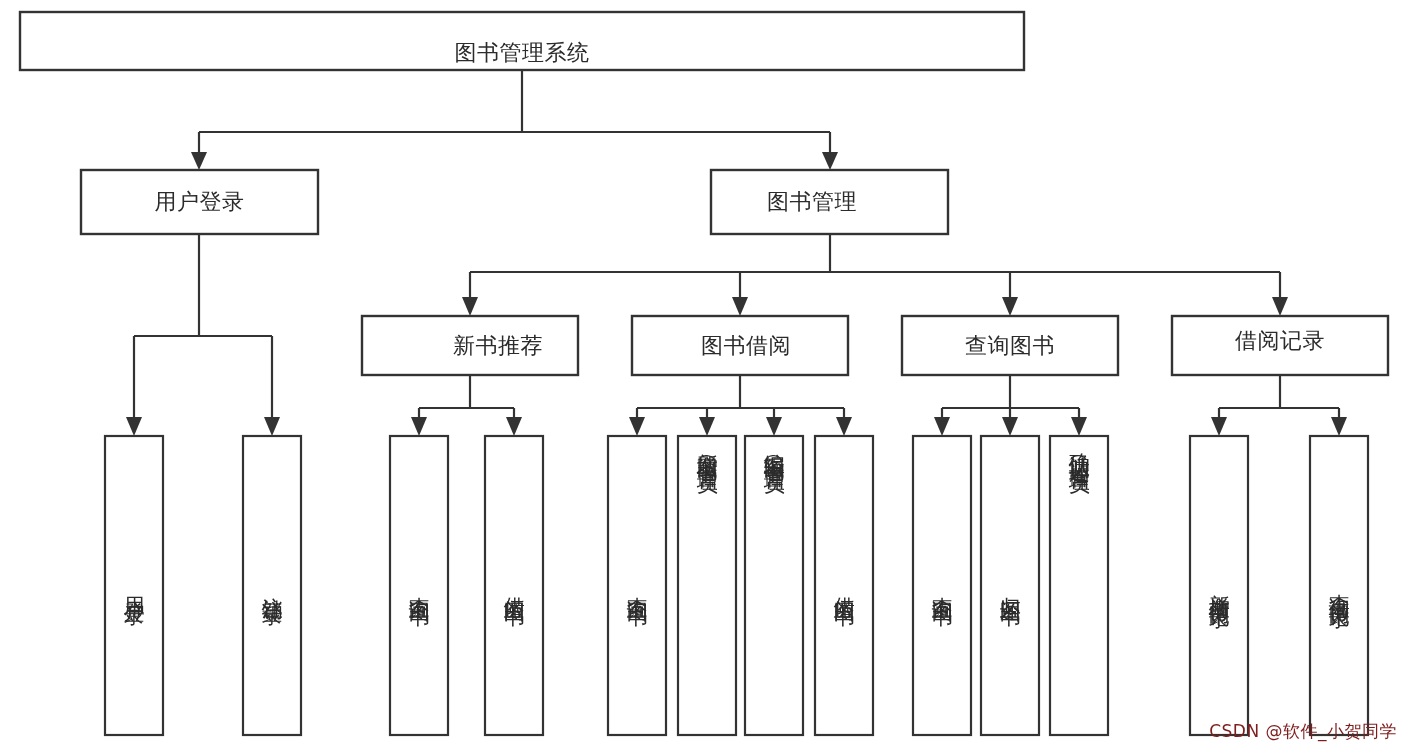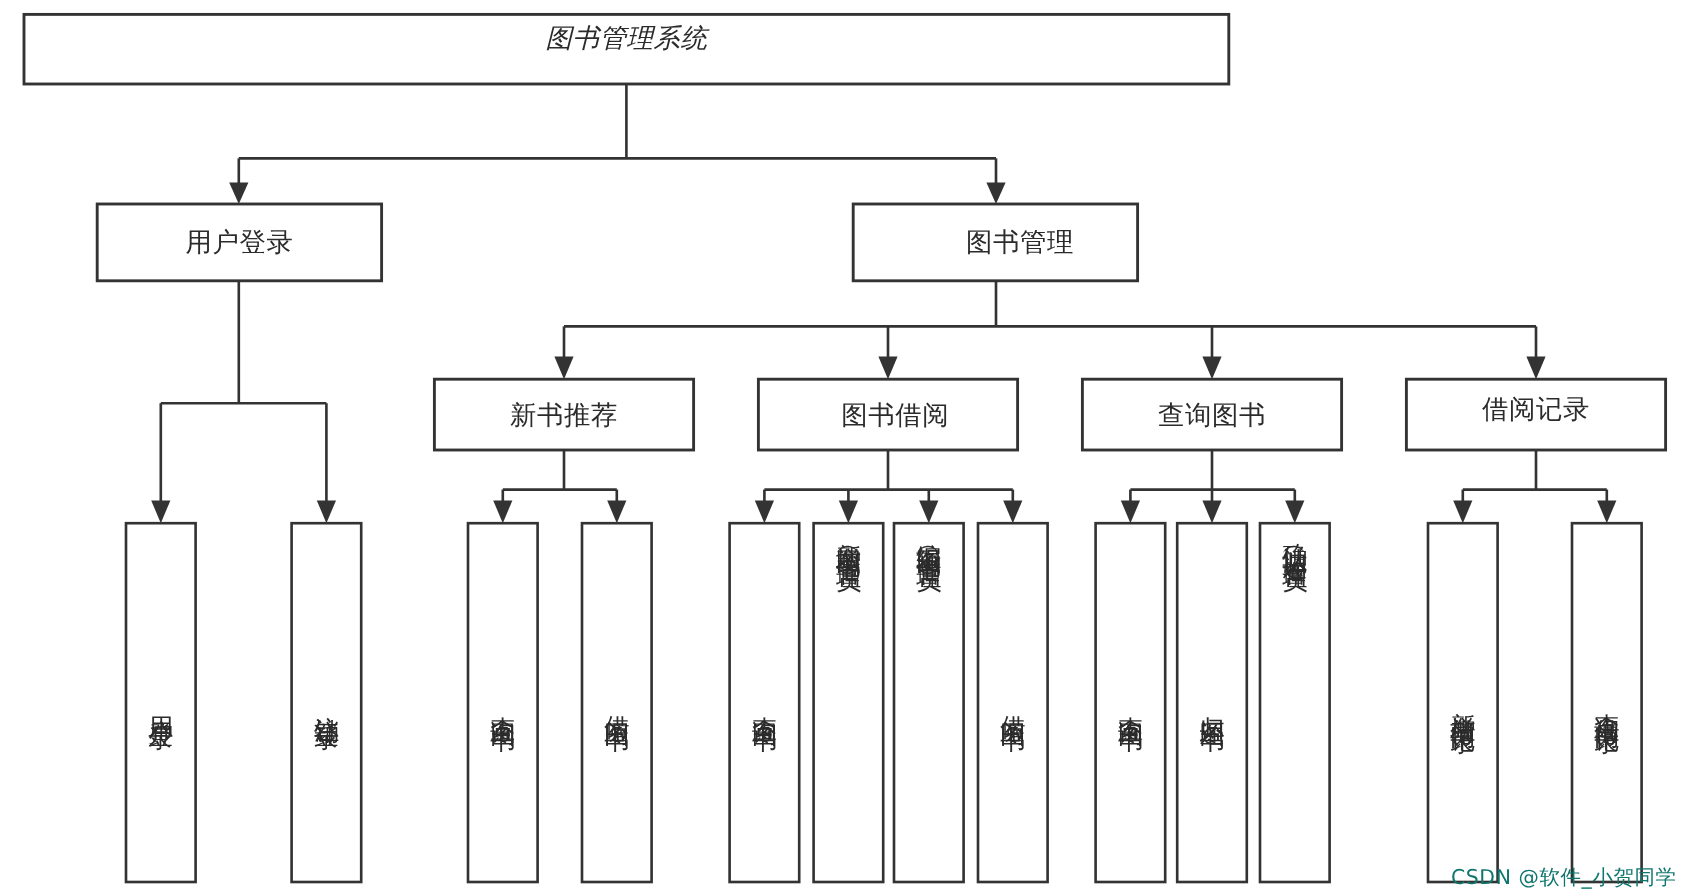--- a/index.html
+++ b/index.html
@@ -72,21 +72,21 @@
   .node-label-v .vtext {
     writing-mode: vertical-rl;
     text-orientation: upright;
     letter-spacing: 3px;
     white-space: nowrap;
   }
   .watermark {
     position: absolute;
     right: 8px;
     bottom: 4px;
-    color: #0f766e;
+    color: #7f1d1d;
     font-size: 17px;
     letter-spacing: 0.5px;
     white-space: nowrap;
   }
 </style>
 </head>
 <body>
 
 <div id="diagram-root">
 
@@ -192,26 +192,26 @@
     <rect class="node-rect-thin" x="678" y="436" width="58" height="299"></rect>
     <rect class="node-rect-thin" x="745" y="436" width="58" height="299"></rect>
     <rect class="node-rect-thin" x="815" y="436" width="58" height="299"></rect>
     <rect class="node-rect-thin" x="913" y="436" width="58" height="299"></rect>
     <rect class="node-rect-thin" x="981" y="436" width="58" height="299"></rect>
     <rect class="node-rect-thin" x="1050" y="436" width="58" height="299"></rect>
     <rect class="node-rect-thin" x="1190" y="436" width="58" height="299"></rect>
     <rect class="node-rect-thin" x="1310" y="436" width="58" height="299"></rect>
   </svg>
 
-  <div class="node-label-h" style="left:20px; top:3px; width:1004px; height:58px;font-style:italic;">图书管理系统</div>
+  <div class="node-label-h" style="left:20px; top:24px; width:1004px; height:58px;">图书管理系统</div>
 
   <div class="node-label-h" style="left:81px; top:170px; width:237px; height:64px;">用户登录</div>
-  <div class="node-label-h" style="left:716px; top:170px; width:268px; height:64px;">图书管理</div>
-
-  <div class="node-label-h" style="left:362px; top:316px; width:216px; height:59px;">新书推荐</div>
+  <div class="node-label-h" style="left:678px; top:170px; width:268px; height:64px;">图书管理</div>
+
+  <div class="node-label-h" style="left:362px; top:316px; width:216px; height:59px;padding-left:28px;">新书推荐</div>
   <div class="node-label-h" style="left:632px; top:316px; width:228px; height:59px;">图书借阅</div>
   <div class="node-label-h" style="left:902px; top:316px; width:216px; height:59px;">查询图书</div>
   <div class="node-label-h" style="left:1172px; top:316px; width:216px; height:49px;">借阅记录</div>
 
   <div class="node-label-v" style="left:105px; top:436px; width:58px; height:299px;">
     <span class="vtext">用户登录</span>
   </div>
   <div class="node-label-v" style="left:243px; top:436px; width:58px; height:299px;">
     <span class="vtext">注销登录</span>
   </div>

